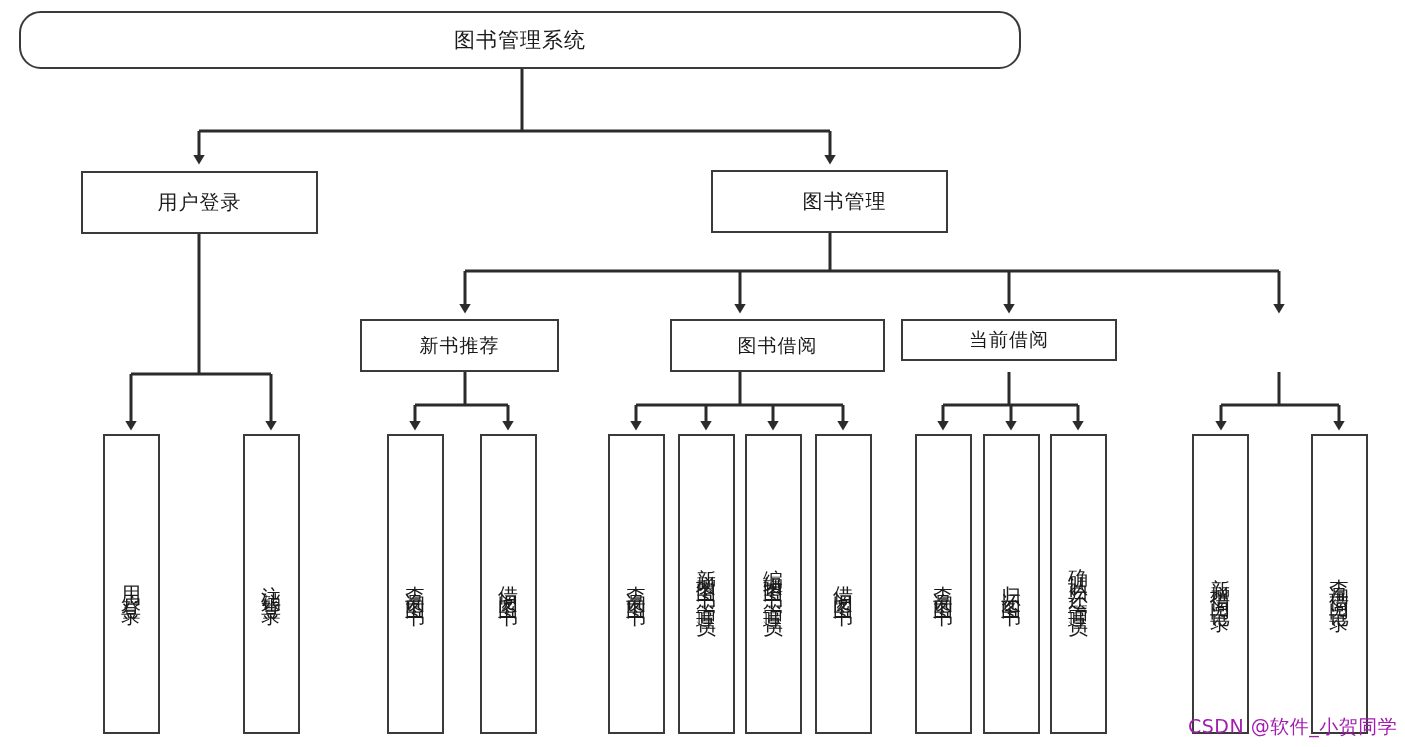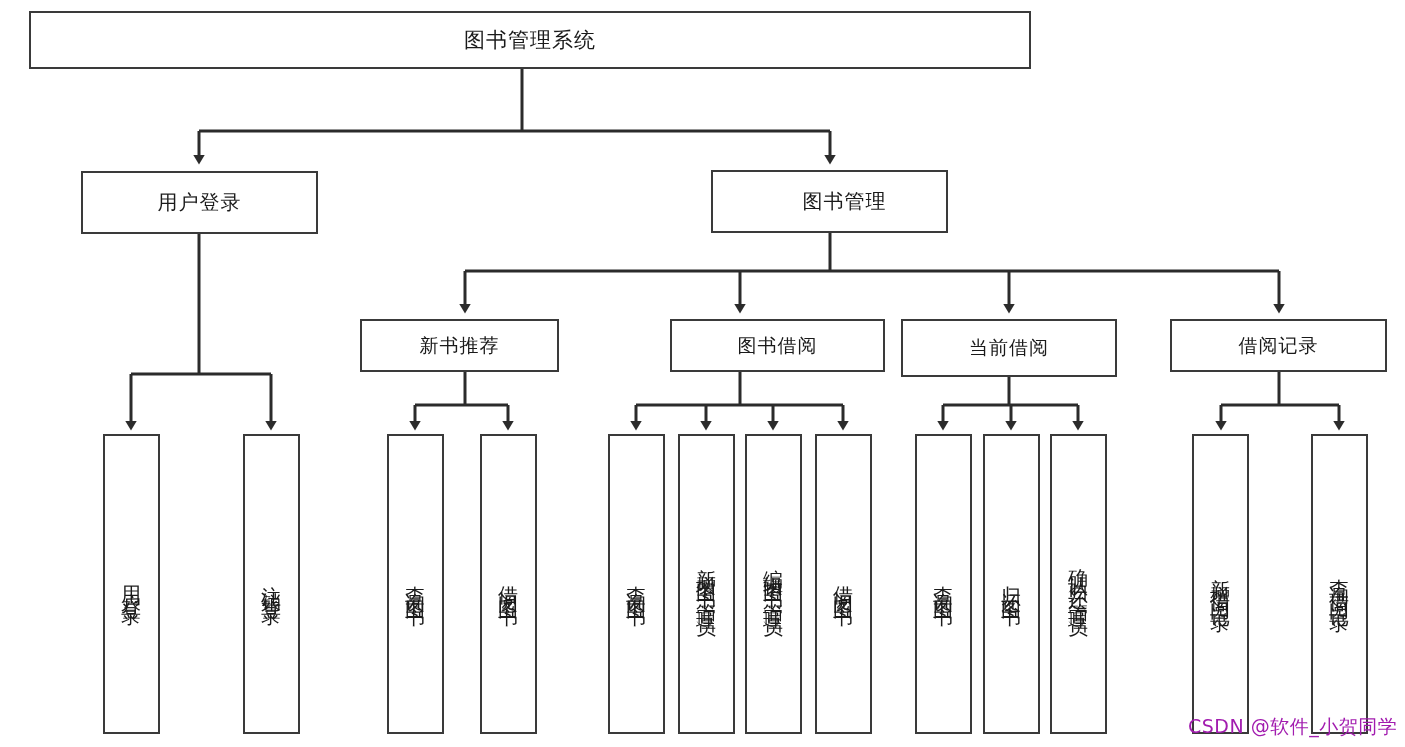--- a/index.html
+++ b/index.html
@@ -120,42 +120,39 @@
       <path d="M1011,405 L1011,422" marker-end="url(#arrow)"></path>
       <path d="M1078,405 L1078,422" marker-end="url(#arrow)"></path>
 
       <path d="M1279,372 L1279,405"></path>
       <path d="M1221,405 L1339,405"></path>
       <path d="M1221,405 L1221,422" marker-end="url(#arrow)"></path>
       <path d="M1339,405 L1339,422" marker-end="url(#arrow)"></path>
     </g>
   </svg>
 
-  <div class="node root" style="left:29px;top:11px;width:1002px;height:58px;">
+  <div class="node root" style="left:19px;top:11px;width:1002px;height:58px;border-radius:22px;">
     <span>图书管理系统</span>
   </div>
 
   <div class="node l1" style="left:81px;top:171px;width:237px;height:63px;">
     <span>用户登录</span>
   </div>
   <div class="node l1" style="left:711px;top:170px;width:237px;height:63px;padding-left:30px;">
     <span>图书管理</span>
   </div>
 
   <div class="node l2" style="left:360px;top:319px;width:199px;height:53px;">
     <span>新书推荐</span>
   </div>
   <div class="node l2" style="left:670px;top:319px;width:215px;height:53px;">
     <span>图书借阅</span>
   </div>
-  <div class="node l2" style="left:901px;top:319px;width:216px;height:58px;justify-content:center;">
+  <div class="node l2" style="left:901px;top:319px;width:216px;height:42px;justify-content:center;">
     <span>当前借阅</span>
-  </div>
-  <div class="node l2" style="left:1170px;top:319px;width:217px;height:53px;">
-    <span>借阅记录</span>
   </div>
 
   <div class="node leaf" style="left:103px;top:434px;width:57px;height:300px;">
     <span class="vtext">用户登录</span>
   </div>
   <div class="node leaf" style="left:243px;top:434px;width:57px;height:300px;">
     <span class="vtext">注销登录</span>
   </div>
 
   <div class="node leaf" style="left:387px;top:434px;width:57px;height:300px;">

